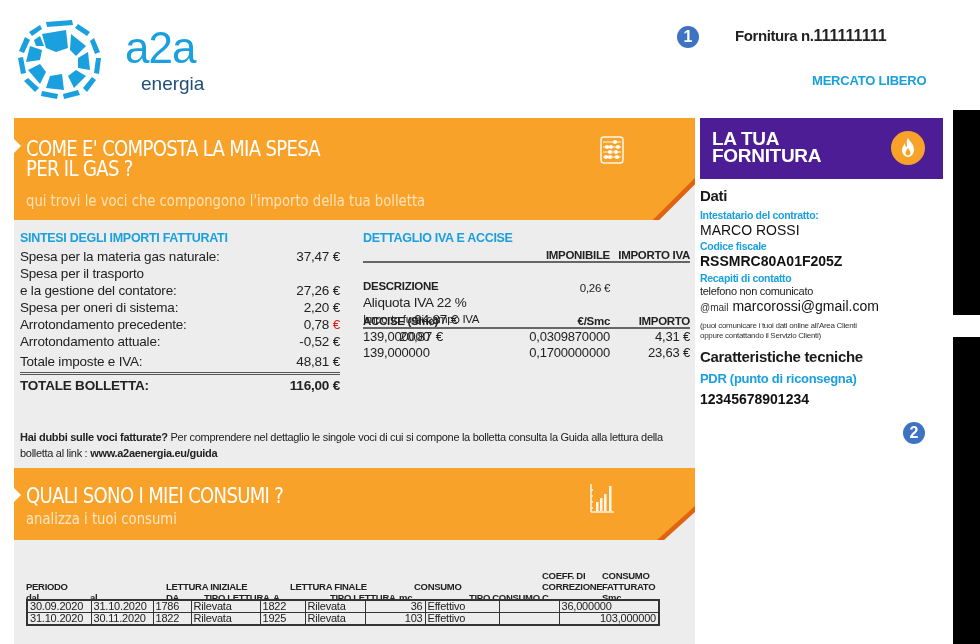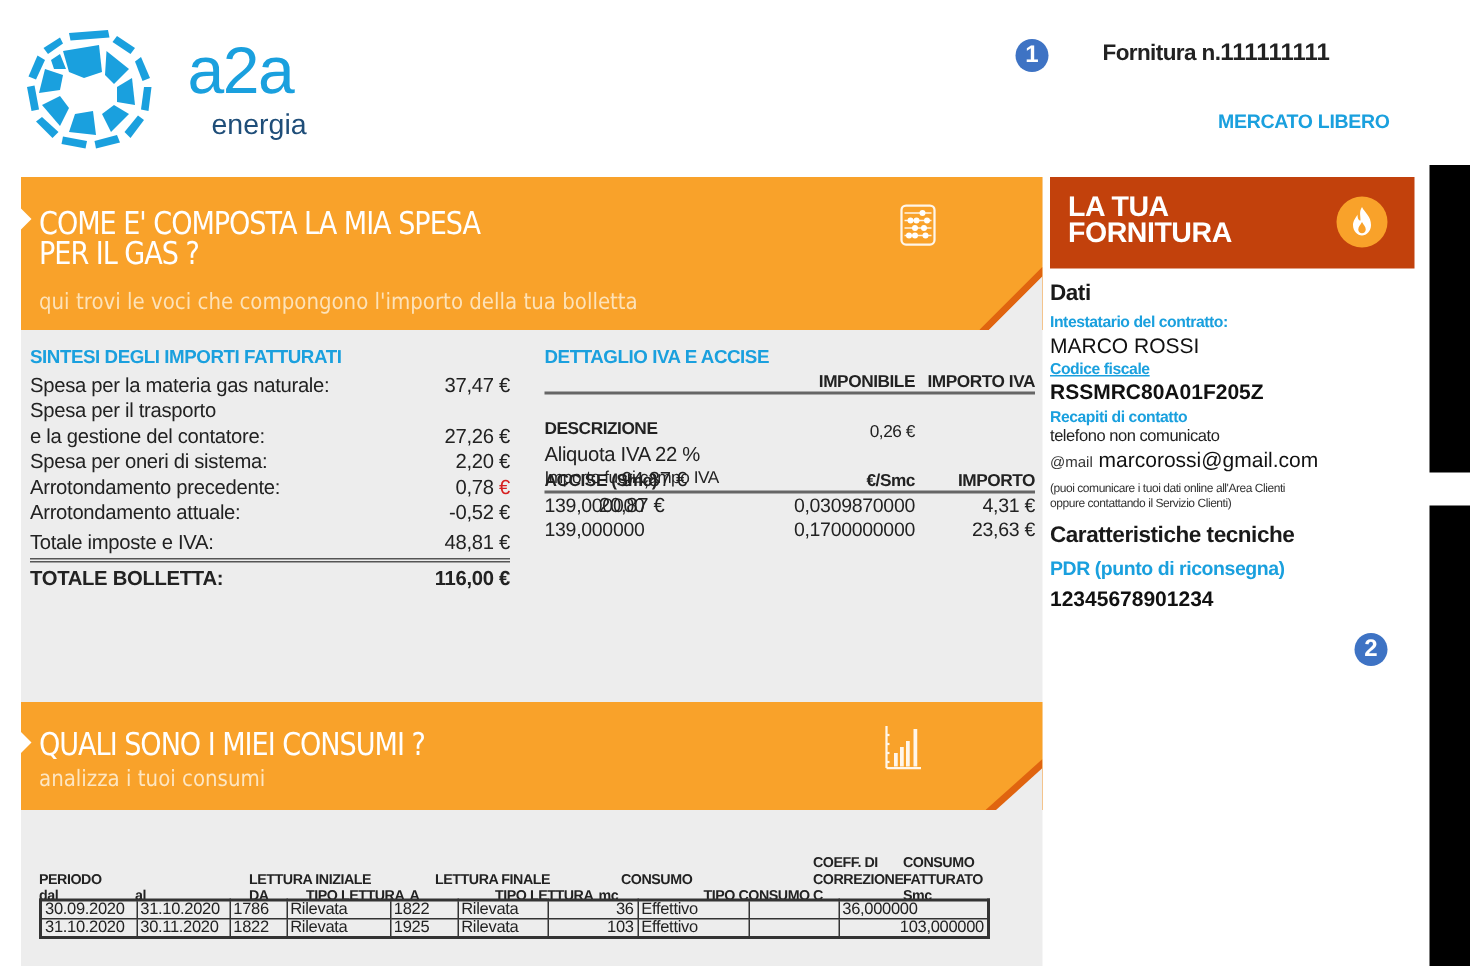--- a/index.html
+++ b/index.html
@@ -74,21 +74,21 @@
 
   
   .gruppo { position: absolute; left: 12px; top: 452px; font-size: 10.5px; color: #222; letter-spacing: -0.3px; }
   .cons-hdr { position: absolute; font-size: 9.5px; font-weight: bold; color: #222; letter-spacing: -0.3px; line-height: 11px; }
   .cons-table { position: absolute; left: 12px; top: 481px; border-collapse: collapse; font-size: 11px; color: #222; letter-spacing: -0.2px; }
   .cons-table td { border: 1px solid #333; height: 12px; line-height: 11px; padding: 0 2px; white-space: nowrap; }
   .cons-table { border: 2px solid #333; }
 
   
   .right-panel { position: absolute; left: 700px; top: 118px; width: 243px; height: 526px; background: #ffffff; }
-  .rp-banner { position: absolute; left: 0; top: 0; width: 243px; height: 61px; background: #c2410c; }
+  .rp-banner { position: absolute; left: 0; top: 0; width: 243px; height: 61px; background: #4c1d95; }
   .rp-banner .t { position: absolute; left: 12px; top: 12px; color: #fff; font-size: 19px; font-weight: bold; line-height: 17px; letter-spacing: -0.3px; }
   .rp-banner .flame { position: absolute; left: 191px; top: 13px; width: 34px; height: 34px; border-radius: 50%; background: #f9a22a; }
   .rp-h { position: absolute; left: 0; font-size: 15px; font-weight: bold; color: #1a1a1a; letter-spacing: -0.3px; }
   .rp-lbl { position: absolute; left: 0; font-size: 10.5px; font-weight: bold; color: #1aa0de; letter-spacing: -0.3px; }
   .rp-val { position: absolute; left: 0; font-size: 14px; color: #111; }
   .rp-small { position: absolute; left: 0; font-size: 11px; color: #222; letter-spacing: -0.3px; }
   .rp-tiny { position: absolute; left: 0; font-size: 8px; color: #333; letter-spacing: -0.3px; line-height: 10px; }
 
   
   .black1 { position: absolute; left: 953px; top: 110px; width: 27px; height: 205px; background: #000; }
@@ -233,20 +233,23 @@
       <span class="a2">0,0309870000</span>
       <span class="a3">4,31 €</span>
     </div>
     <div class="r">
       <span class="a1">139,000000</span>
       <span class="a2">0,1700000000</span>
       <span class="a3">23,63 €</span>
     </div>
   </div>
 
+  <div class="help">
+    <b>Hai dubbi sulle voci fatturate?</b><span> Per comprendere nel dettaglio le singole voci di cui si compone la bolletta consulta la Guida alla lettura della bolletta al link : </span><b>www.a2aenergia.eu/guida</b>
+  </div>
 
   <div class="banner banner2">
     <div class="arrow"></div>
     <div class="title">QUALI SONO I MIEI CONSUMI ?</div>
     <div class="subtitle">analizza i tuoi consumi</div>
     <svg class="icon-chart" width="26" height="34" viewBox="0 0 26 34">
       <g stroke="#fff" stroke-width="1.5" fill="none" opacity="0.9">
         <line x1="2" y1="4" x2="2" y2="32"></line>
           <line x1="2" y1="32" x2="25" y2="32"></line>
         <line x1="2" y1="10" x2="4" y2="10"></line>
@@ -327,21 +330,21 @@
       <svg width="34" height="34" viewBox="0 0 34 34">
         <path d="M17 7 C19 11 23 13 23 19 C23 23 20 26 17 26 C14 26 11 23 11 19 C11 16 13 14 14 12 C14 15 15 16 16 16 C16 12 15 10 17 7 Z" fill="#fff"></path>
         <path d="M17 17 C18 19 19.5 20 19.5 22 C19.5 23.5 18.3 24.5 17 24.5 C15.7 24.5 14.5 23.5 14.5 22 C14.5 20 16 19 17 17 Z" fill="#f9a22a"></path>
       </svg>
     </div>
   </div>
 
   <div class="rp-h" style="top:69px;">Dati</div>
   <div class="rp-lbl" style="top:91px;">Intestatario del contratto:</div>
   <div class="rp-val" style="top:104px;">MARCO ROSSI</div>
-  <div class="rp-lbl" style="top:122px;text-decoration:underline;">Codice fiscale</div>
+  <div class="rp-lbl" style="top:122px;">Codice fiscale</div>
   <div class="rp-val" style="top:135px; font-weight:bold;">RSSMRC80A01F205Z</div>
   <div class="rp-lbl" style="top:154px;">Recapiti di contatto</div>
   <div class="rp-small" style="top:167px;">telefono non comunicato</div>
   <div class="rp-val" style="top:180px;">
     <span style="font-size:10px; color:#333;">@mail</span>
     <span>marcorossi@gmail.com</span>
   </div>
   <div class="rp-tiny" style="top:203px;">
     <div>(puoi comunicare i tuoi dati online all'Area Clienti</div>
     <div>oppure contattando il Servizio Clienti)</div>

